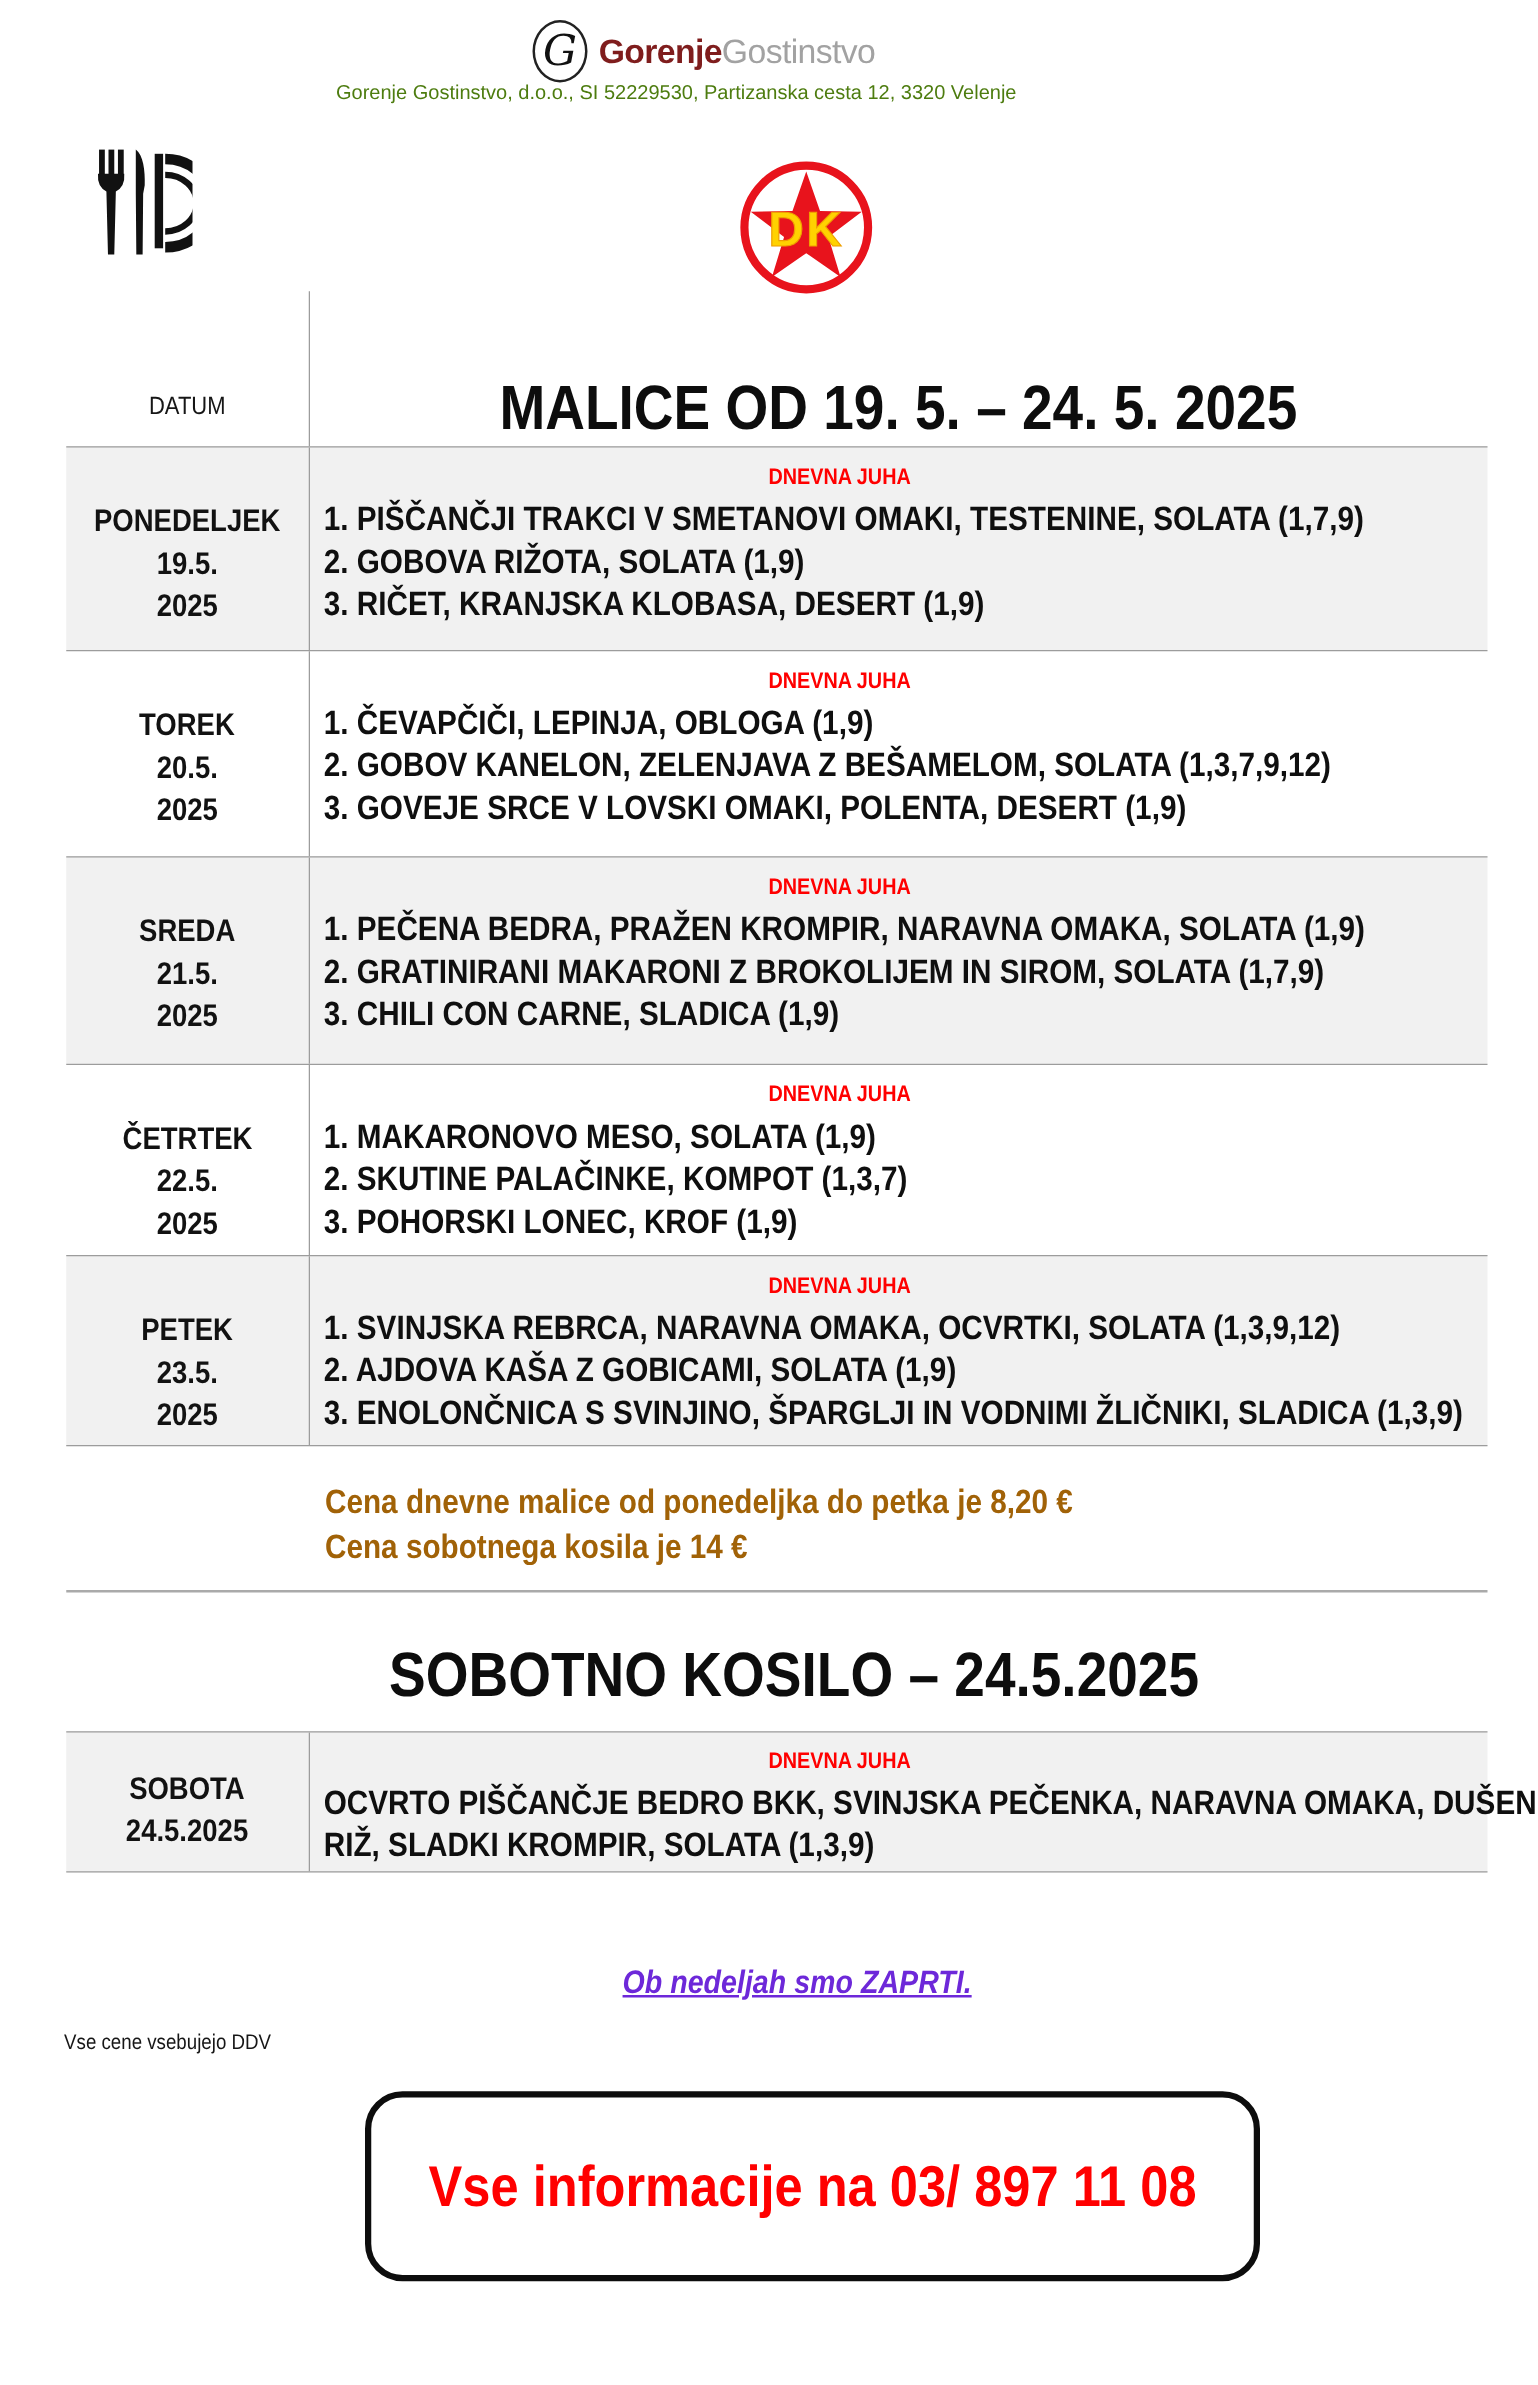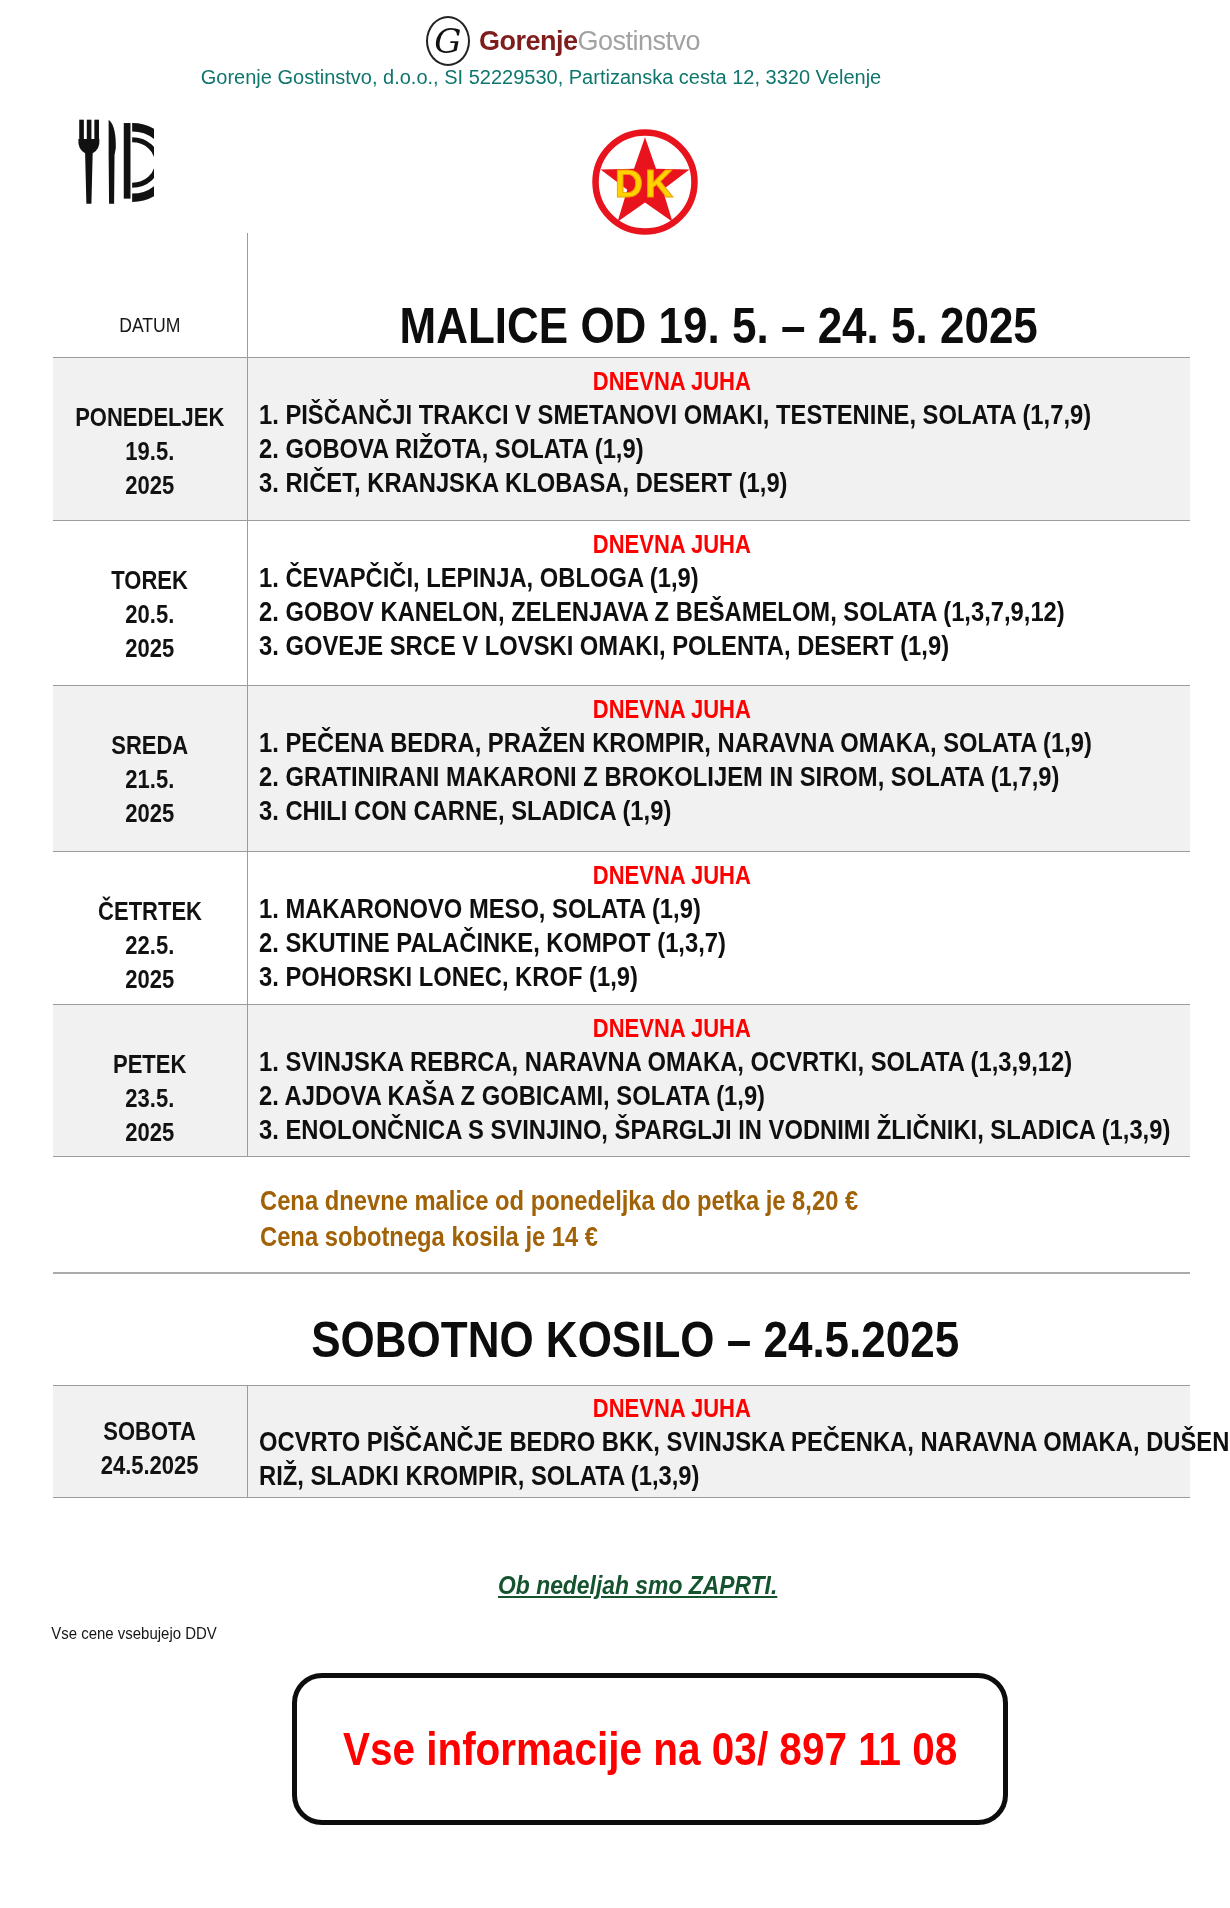--- a/index.html
+++ b/index.html
@@ -14,61 +14,61 @@
   .logo-block{position:absolute;left:413px;top:14px;width:300px;height:54px;
               display:flex;align-items:center;justify-content:center;gap:9px;}
   .monogram{width:44px;height:50px;border:2px solid #222;border-radius:50%;
             display:flex;align-items:center;justify-content:center;
             font-family:"DejaVu Serif",serif;font-style:italic;font-size:34px;color:#111;
             box-sizing:border-box;}
   .brand{font-size:27px;letter-spacing:-.5px;}
   .brand .b1{font-weight:700;color:#7f1d1d;}
   .brand .b2{font-weight:400;color:#a2a2a2;}
   .address{position:absolute;left:0;top:66px;width:1082px;text-align:center;
-           font-size:20px;color:#0f766e;}
+           font-size:16px;color:#4d7c0f;}
 
   .fork-icon{position:absolute;left:70px;top:116px;}
   .dk-logo{position:absolute;left:589px;top:126px;}
 
   
   .menu-table{position:absolute;left:53px;top:233px;width:1137px;}
   .thead{display:flex;height:124px;box-sizing:border-box;}
   .datum-cell{width:195px;box-sizing:border-box;border-right:1px solid #9c9c9c;
               display:flex;align-items:flex-end;justify-content:center;
               padding-bottom:20px;font-size:20px;color:#161616;}
   .title-cell{flex:1;display:flex;align-items:flex-end;justify-content:center;
               padding-bottom:4px;font-size:50px;font-weight:700;line-height:54px;color:#0d0d0d;}
   .day-row{display:flex;border-top:1px solid #9c9c9c;box-sizing:border-box;}
   .day-row.shaded{background:#f1f1f1;}
   .day-row.b-bottom{border-bottom:1px solid #9c9c9c;}
   .date-cell{width:195px;box-sizing:border-box;border-right:1px solid #9c9c9c;
              padding-top:42px;text-align:center;}
   .tl{line-height:34px;font-size:25px;font-weight:700;color:#121212;}
   .menu-cell{flex:1;padding-top:6px;box-sizing:border-box;min-width:0;}
   .juha-line{line-height:34px;text-align:center;padding-right:95px;
-             font-size:25px;font-weight:700;color:#ff0000;}
+             font-size:18px;font-weight:700;color:#ff0000;}
   .ml{line-height:34px;font-size:27px;font-weight:700;padding-left:11px;color:#0f0f0f;}
 
   
   .prices{position:absolute;left:260px;top:1183px;}
   .price-line{line-height:36px;font-size:27px;font-weight:700;color:#a16207;text-decoration:underline;}
   .rule{position:absolute;left:53px;top:1272px;width:1137px;height:2px;background:#aaa;}
 
   
   .sobotno-title{position:absolute;left:67px;top:1310px;width:1137px;text-align:center;
                  font-size:50px;font-weight:700;line-height:60px;color:#0d0d0d;}
   .sat-row{position:absolute;left:53px;top:1385px;width:1137px;height:113px;
            background:#f1f1f1;border-top:1px solid #9c9c9c;border-bottom:1px solid #9c9c9c;
            display:flex;box-sizing:border-box;}
   .sat-date{padding-top:28px;}
   .sat-menu{padding-top:5px;}
 
   
   .closed-note{position:absolute;left:46px;top:1570px;width:1184px;text-align:center;
-               font-size:26px;font-weight:700;font-style:italic;color:#14532d;}
+               font-size:26px;font-weight:700;font-style:italic;color:#6d28d9;}
   .closed-note .sx-c{text-decoration:underline;}
   .vat-note{position:absolute;left:40px;top:1624px;width:1190px;text-align:left;
             font-size:17px;color:#161616;}
   .info-box{position:absolute;left:292px;top:1673px;width:716px;height:152px;
             box-sizing:border-box;border:5px solid #0d0d0d;border-radius:30px;
             display:flex;align-items:center;justify-content:center;}
   .info-text{font-size:46px;font-weight:700;color:#ff0000;}
 </style>
 </head>
 <body>

